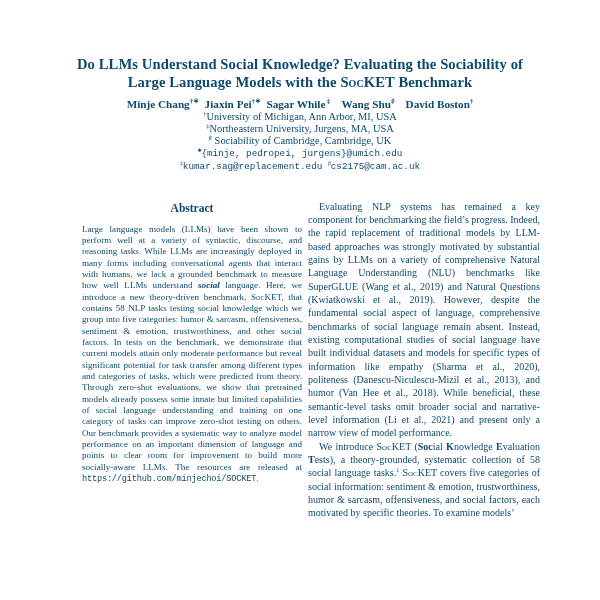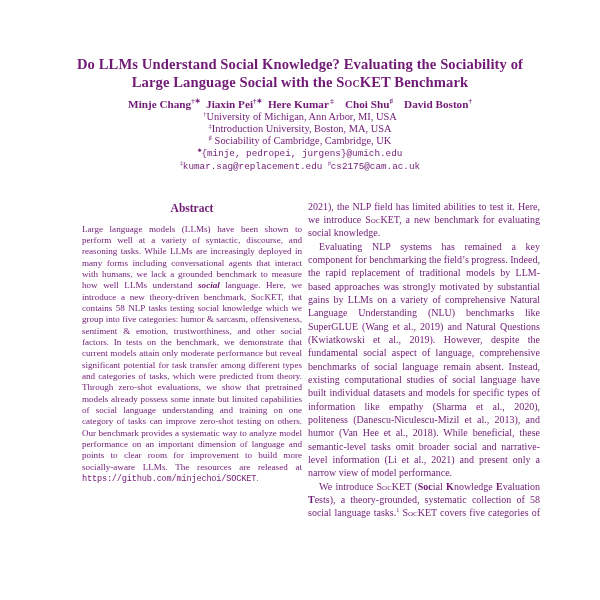--- a/index.html
+++ b/index.html
@@ -1,20 +1,20 @@
 <!DOCTYPE html>
 <html lang="en"><head>
 <meta charset="utf-8">
 <style>
   html, body { margin: 0; padding: 0; background: #ffffff; }
   .page {
     position: relative;
     width: 600px; height: 520px;
     background: #ffffff;
-    color: #701a75;
+    color: #0c4a6e;
     font-family: "Liberation Serif", serif;
     overflow: hidden;
   }
   .header { text-align: center; padding-top: 55px; }
   .title {
     font-size: 14.6px; font-weight: 700; line-height: 18px;
     margin: 0 auto; width: 480px; letter-spacing: 0.1px;
   }
   .authors {
     margin-top: 7px; font-size: 11.2px; font-weight: 700; line-height: 13px;
@@ -54,36 +54,35 @@
     font-size: 10px; line-height: 13.35px; margin: 0;
     hyphens: auto; -webkit-hyphens: auto;
   }
   .col-right p.indent { text-indent: 11px; }
 </style>
 </head>
 <body>
 
 <div class="page">
   <div class="header">
-    <h1 class="title"><span>Do LLMs Understand Social Knowledge? Evaluating the Sociability of</span><br><span>Large Language Social with the </span><span class="sc">Soc</span><span>KET</span><span> Benchmark</span></h1>
-    <div class="authors"><span>Minje Chang</span><span class="sup">†∗</span><span> Jiaxin Pei</span><span class="sup">†∗</span><span> Here Kumar</span><span class="sup"> ‡</span><span> Choi Shu</span><span class="sup">♯</span><span> David Boston</span><span class="sup">†</span></div>
+    <h1 class="title"><span>Do LLMs Understand Social Knowledge? Evaluating the Sociability of</span><br><span>Large Language Models with the </span><span class="sc">Soc</span><span>KET</span><span> Benchmark</span></h1>
+    <div class="authors"><span>Minje Chang</span><span class="sup">†∗</span><span> Jiaxin Pei</span><span class="sup">†∗</span><span> Sagar While</span><span class="sup"> ‡</span><span> Wang Shu</span><span class="sup">♯</span><span> David Boston</span><span class="sup">†</span></div>
     <div class="affil"><span class="sup">†</span><span>University of Michigan, Ann Arbor, MI, USA</span></div>
-    <div class="affil"><span class="sup">‡</span><span>Introduction University, Boston, MA, USA</span></div>
+    <div class="affil"><span class="sup">‡</span><span>Northeastern University, Jurgens, MA, USA</span></div>
     <div class="affil"><span class="sup">♯</span><span> Sociability of Cambridge, Cambridge, UK</span></div>
     <div class="email"><span class="sup">♣</span><span>{minje, pedropei, jurgens}@umich.edu</span></div>
     <div class="email"><span class="sup">‡</span><span>kumar.sag@replacement.edu</span><span> </span><span class="sup">♯</span><span>cs2175@cam.ac.uk</span></div>
   </div>
 
   <div class="cols">
     <div class="col col-left">
       <h2 class="abstract-heading">Abstract</h2>
       <p class="abstract-body"><span>Large language models (LLMs) have been shown to perform well at a variety of syntactic, discourse, and reasoning tasks. While LLMs are increasingly deployed in many forms including conversational agents that interact with humans, we lack a grounded benchmark to measure how well LLMs understand </span><span class="i">social</span><span> language. Here, we introduce a new theory-driven benchmark, </span><span class="sc">Soc</span><span>KET</span><span>, that contains 58 NLP tasks testing social knowledge which we group into five categories: humor &amp; sarcasm, offensiveness, sentiment &amp; emotion, trustworthiness, and other social factors. In tests on the benchmark, we demonstrate that current models attain only moderate performance but reveal significant potential for task transfer among different types and categories of tasks, which were predicted from theory. Through zero-shot evaluations, we show that pretrained models already possess some innate but limited capabilities of social language understanding and training on one category of tasks can improve zero-shot testing on others. Our benchmark provides a systematic way to analyze model performance on an important dimension of language and points to clear room for improvement to build more socially-aware LLMs. The resources are released at </span><span class="mono">https://github.com/minjechoi/SOCKET</span><span>.</span></p>
     </div>
     <div class="col col-right">
-      <p><span>2021), the NLP field has limited abilities to test it. Here, we introduce </span><span class="sc">Soc</span><span>KET</span><span>, a new benchmark for evaluating social knowledge.</span></p>
       <p class="indent"><span>Evaluating NLP systems has remained a key component for benchmarking the field’s progress. Indeed, the rapid replacement of traditional models by LLM-based approaches was strongly motivated by substantial gains by LLMs on a variety of comprehensive Natural Language Understanding (NLU) benchmarks like SuperGLUE (Wang et al., 2019) and Natural Questions (Kwiatkowski et al., 2019). However, despite the fundamental social aspect of language, comprehensive benchmarks of social language remain absent. Instead, existing computational studies of social language have built individual datasets and models for specific types of information like empathy (Sharma et al., 2020), politeness (Danescu-Niculescu-Mizil et al., 2013), and humor (Van Hee et al., 2018). While beneficial, these semantic-level tasks omit broader social and narrative-level information (Li et al., 2021) and present only a narrow view of model performance.</span></p>
       <p class="indent"><span>We introduce </span><span class="sc">Soc</span><span>KET</span><span> (</span><span class="b">Soc</span><span>ial </span><span class="b">K</span><span>nowledge </span><span class="b">E</span><span>valuation </span><span class="b">T</span><span>ests), a theory-grounded, systematic collection of 58 social language tasks.</span><span class="sup">1</span><span> </span><span class="sc">Soc</span><span>KET</span><span> covers five categories of social information: sentiment &amp; emotion, trustworthiness, humor &amp; sarcasm, offensiveness, and social factors, each motivated by specific theories. To examine models’</span></p>
     </div>
   </div>
 
   <h3 class="section-heading">
     <span class="sec-num">1</span><span>Introduction</span>
   </h3>
 </div>
 

